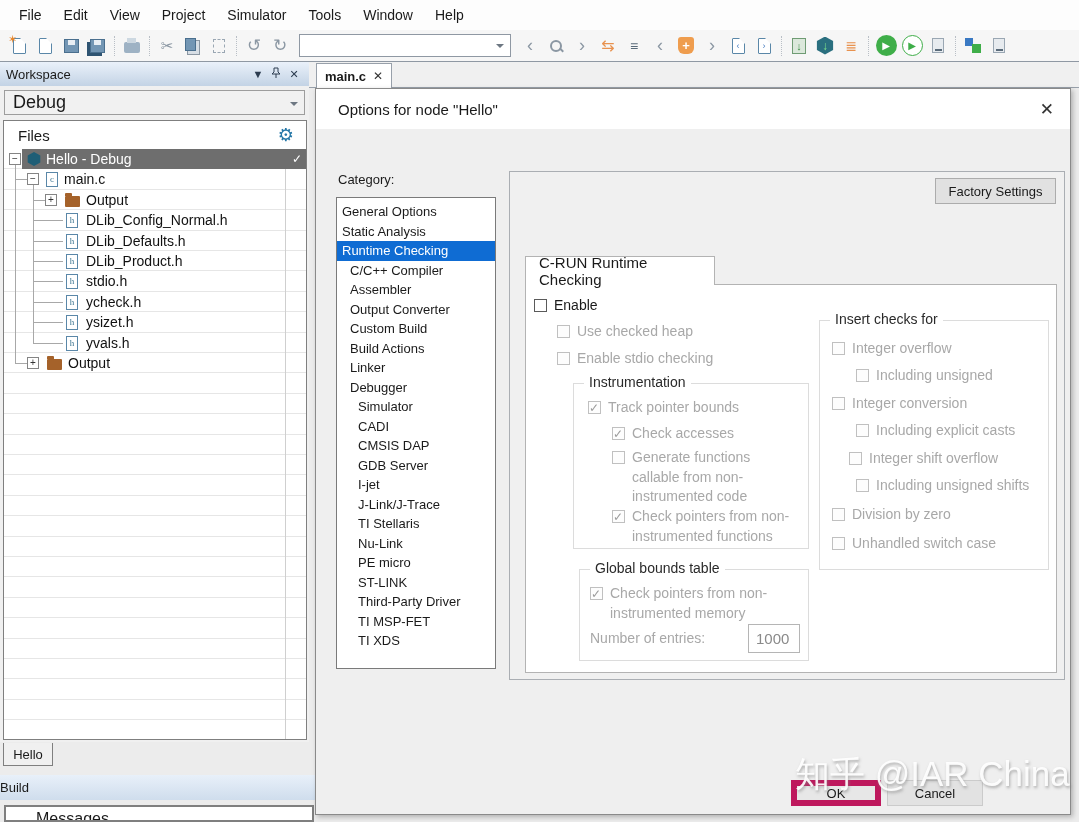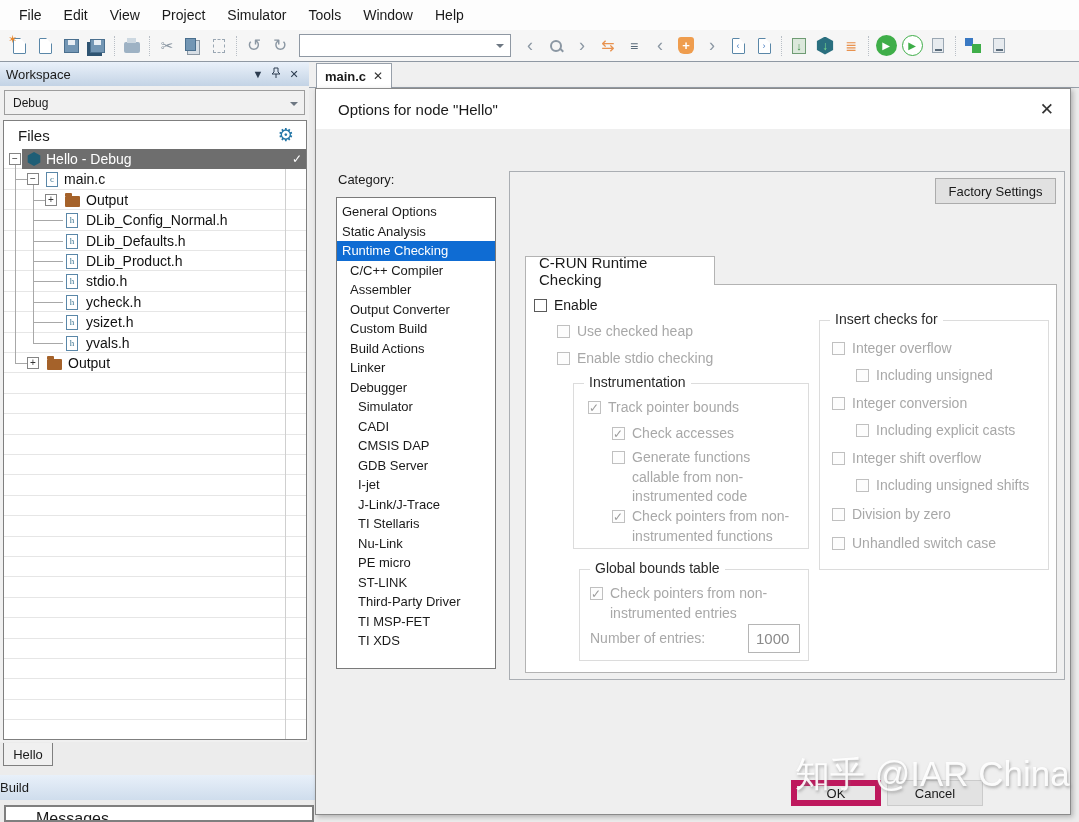--- a/index.html
+++ b/index.html
@@ -56,21 +56,21 @@
           right:6px; top:9px; }
 
   
   .workspace { position:absolute; left:0; top:62px; width:309px; height:680px; background:#f0f0f0; }
   .ws-title { position:absolute; left:0; top:0; width:309px; height:24px;
               background:linear-gradient(#eaf1fa,#c3d3e5); display:flex; align-items:center;
               padding:0 6px; font-size:13px; color:#1a1a1a; }
   .ws-title .sp { flex:1; }
   .ws-tbtn { width:18px; text-align:center; color:#2c3c50; font-size:11px; cursor:default; }
   .ws-combo { position:absolute; left:4px; top:28px; width:301px; height:25px; background:#f1f1f1;
-              border:1px solid #9d9d9d; font-size:12px; color:#1a1a1a; display:flex; align-items:center;
+              border:1px solid #9d9d9d; font-size:18px; color:#1a1a1a; display:flex; align-items:center;
               padding:0 8px; }
   .files { position:absolute; left:3px; top:58px; width:304px; height:620px; background:#fff;
            border:1px solid #7f7f7f; overflow:hidden; }
   .files-hd { position:absolute; left:0; top:0; width:100%; height:28px; background:#fff; }
   .files-hd .t { position:absolute; left:14px; top:6px; font-size:15px; color:#1a1a1a; }
   .gear { position:absolute; right:12px; top:3px; font-size:18px; color:#2778a8; cursor:default; }
   .tree { position:absolute; left:0; top:28px; width:100%; height:590px; }
   .gridlines { position:absolute; inset:0; pointer-events:none;
                background:repeating-linear-gradient(180deg, transparent 0 19.4px, #e6e6e6 19.4px 20.4px); }
   .checkcol { position:absolute; left:281px; top:0; bottom:0; width:1px; background:#cfcfcf; }
@@ -446,21 +446,21 @@
       <div class="cbrow dis" style="left:38px; top:123px; width:196px;">
         <span class="cb checked"></span>
         <span style="width:172px;">Check pointers from non-instrumented functions</span>
       </div>
     </div>
 
     <div class="group" style="left:263px; top:480px; width:230px; height:92px; z-index:4;">
       <span class="gtitle">Global bounds table</span>
       <div class="cbrow dis" style="left:10px; top:14px; width:206px;">
         <span class="cb checked"></span>
-        <span style="width:178px;">Check pointers from non-instrumented entries</span>
+        <span style="width:178px;">Check pointers from non-instrumented memory</span>
       </div>
       <div class="entries-label" style="left:10px; top:60px;">Number of entries:</div>
       <input class="entries-input" style="left: 168px; top: 54px;" value="1000">
     </div>
 
     <div class="group" style="left:503px; top:231px; width:230px; height:250px; z-index:4;">
       <span class="gtitle">Insert checks for</span>
       <div class="cbrow dis" style="left:12px; top:18px;">
         <span class="cb"></span>
         <span>Integer overflow</span>
@@ -470,21 +470,21 @@
         <span>Including unsigned</span>
       </div>
       <div class="cbrow dis" style="left:12px; top:73px;">
         <span class="cb"></span>
         <span>Integer conversion</span>
       </div>
       <div class="cbrow dis" style="left:36px; top:100px;">
         <span class="cb"></span>
         <span>Including explicit casts</span>
       </div>
-      <div class="cbrow dis" style="left:12px; top:128px;">
+      <div class="cbrow dis" style="left:29px; top:128px;">
         <span class="cb"></span>
         <span>Integer shift overflow</span>
       </div>
       <div class="cbrow dis" style="left:36px; top:155px;">
         <span class="cb"></span>
         <span>Including unsigned shifts</span>
       </div>
       <div class="cbrow dis" style="left:12px; top:184px;">
         <span class="cb"></span>
         <span>Division by zero</span>

